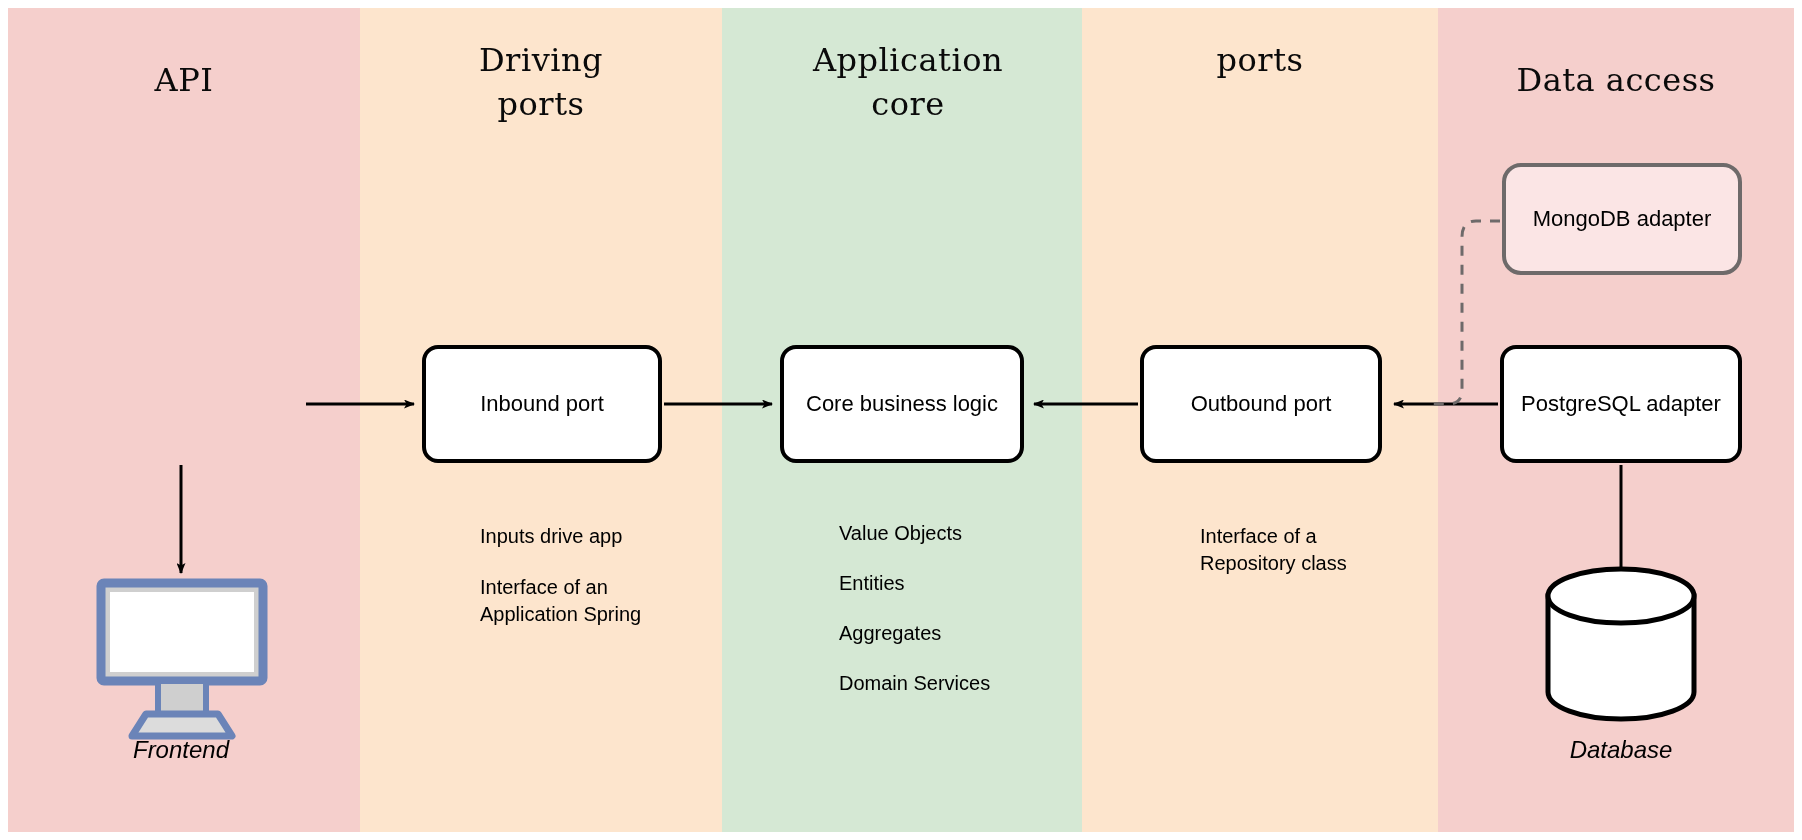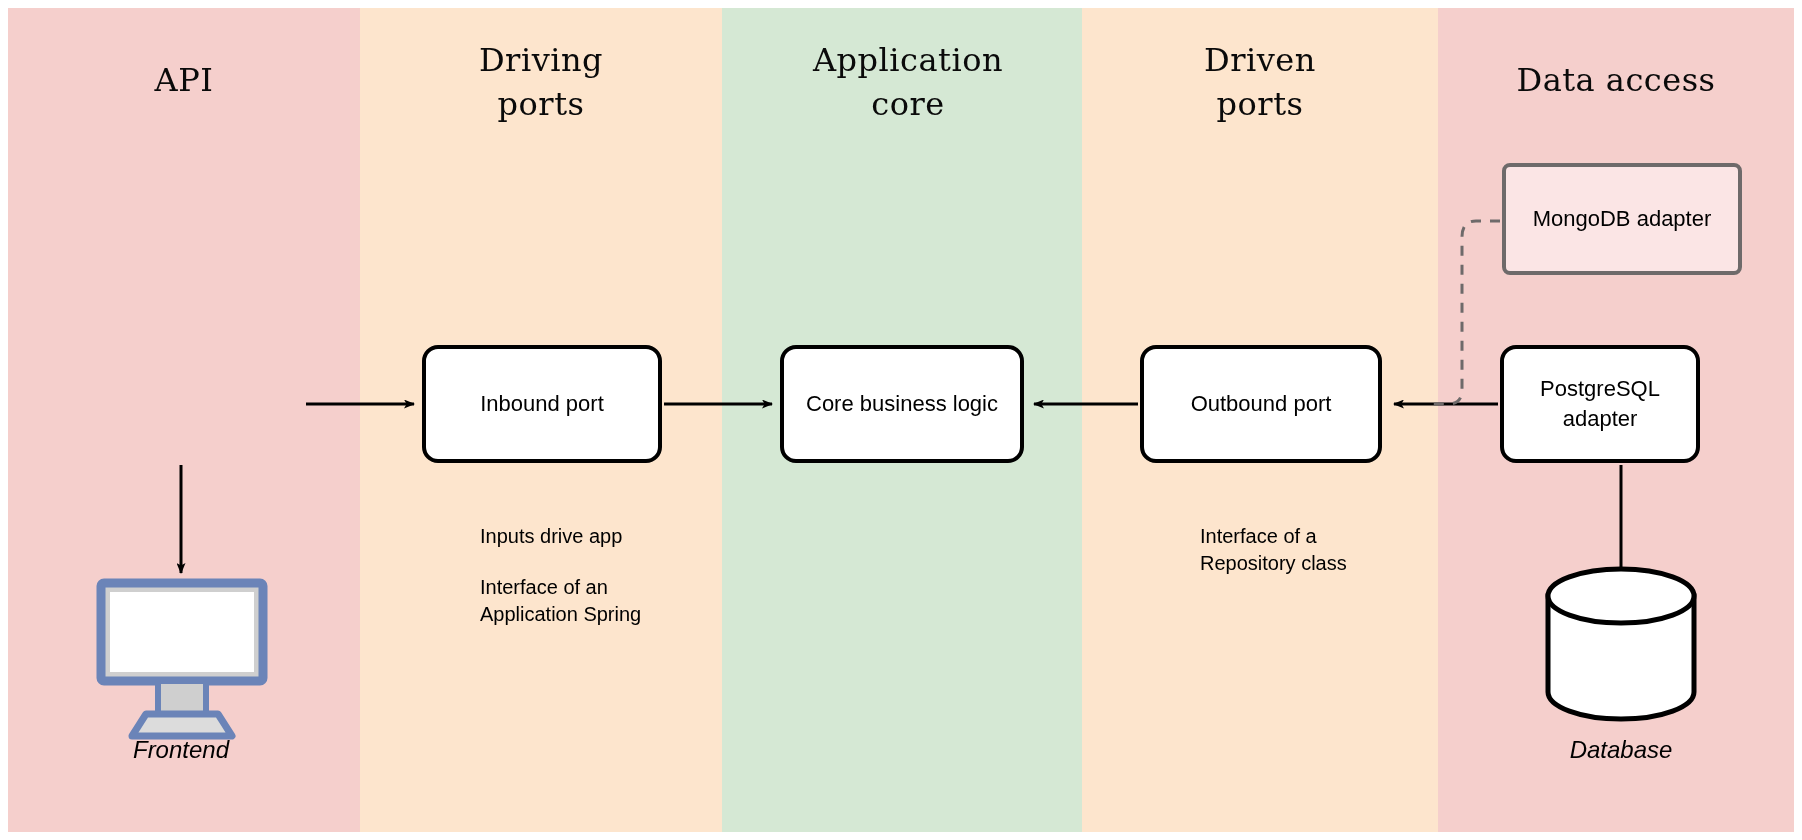--- a/index.html
+++ b/index.html
@@ -54,29 +54,29 @@
     text-align: center;
     font-size: 22px;
     line-height: 30px;
     color: #000000;
     padding: 4px 10px;
   }
   .n-spring   { left: 58px;   top: 345px; width: 246px; height: 118px; }
   .n-inbound  { left: 422px;  top: 345px; width: 240px; height: 118px; }
   .n-core     { left: 780px;  top: 345px; width: 244px; height: 118px; }
   .n-outbound { left: 1140px; top: 345px; width: 242px; height: 118px; }
-  .n-postgres { left: 1500px; top: 345px; width: 200px; height: 118px; }
+  .n-postgres { left: 1500px; top: 345px; width: 242px; height: 118px; }
 
   .node-mongo {
     position: absolute;
     left: 1502px; top: 163px;
     width: 240px; height: 112px;
     background: #fbe5e5;
     border: 4px solid #6e6a6a;
-    border-radius: 8px;
+    border-radius: 19px;
     display: flex;
     align-items: center;
     justify-content: center;
     font-size: 22px;
     color: #000000;
   }
 
   
   .notes {
     position: absolute;
@@ -127,21 +127,20 @@
   </div>
   <div class="col-header h-driving">
     <div>Driving</div>
     <div>ports</div>
   </div>
   <div class="col-header h-core">
     <div>Application</div>
     <div>core</div>
   </div>
   <div class="col-header h-driven">
-    <div>Driven</div>
     <div>ports</div>
   </div>
   <div class="col-header h-data">
     <div>Data access</div>
   </div>
 
   <svg id="overlay" viewBox="0 0 1802 840">
     <defs>
       <marker id="arrowBlack" markerWidth="11" markerHeight="9" refX="10" refY="4.5" orient="auto" markerUnits="userSpaceOnUse">
         <path d="M0,0 L11,4.5 L0,9 L2.6,4.5 Z" fill="#000000"></path>
@@ -195,20 +194,26 @@
   <div class="node-mongo">
     <span>MongoDB adapter</span>
   </div>
 
   <div class="notes notes-driving">
     <div class="line">Inputs drive app</div>
     <div class="line">Interface of an
 Application Spring</div>
   </div>
 
+  <div class="notes notes-core">
+    <div class="line">Value Objects</div>
+    <div class="line">Entities</div>
+    <div class="line">Aggregates</div>
+    <div class="line">Domain Services</div>
+  </div>
 
   <div class="notes notes-driven">
     <div class="line">Interface of a
 Repository class</div>
   </div>
 
   <div class="caption cap-frontend">Frontend</div>
   <div class="caption cap-database">Database</div>
 
 </div>

